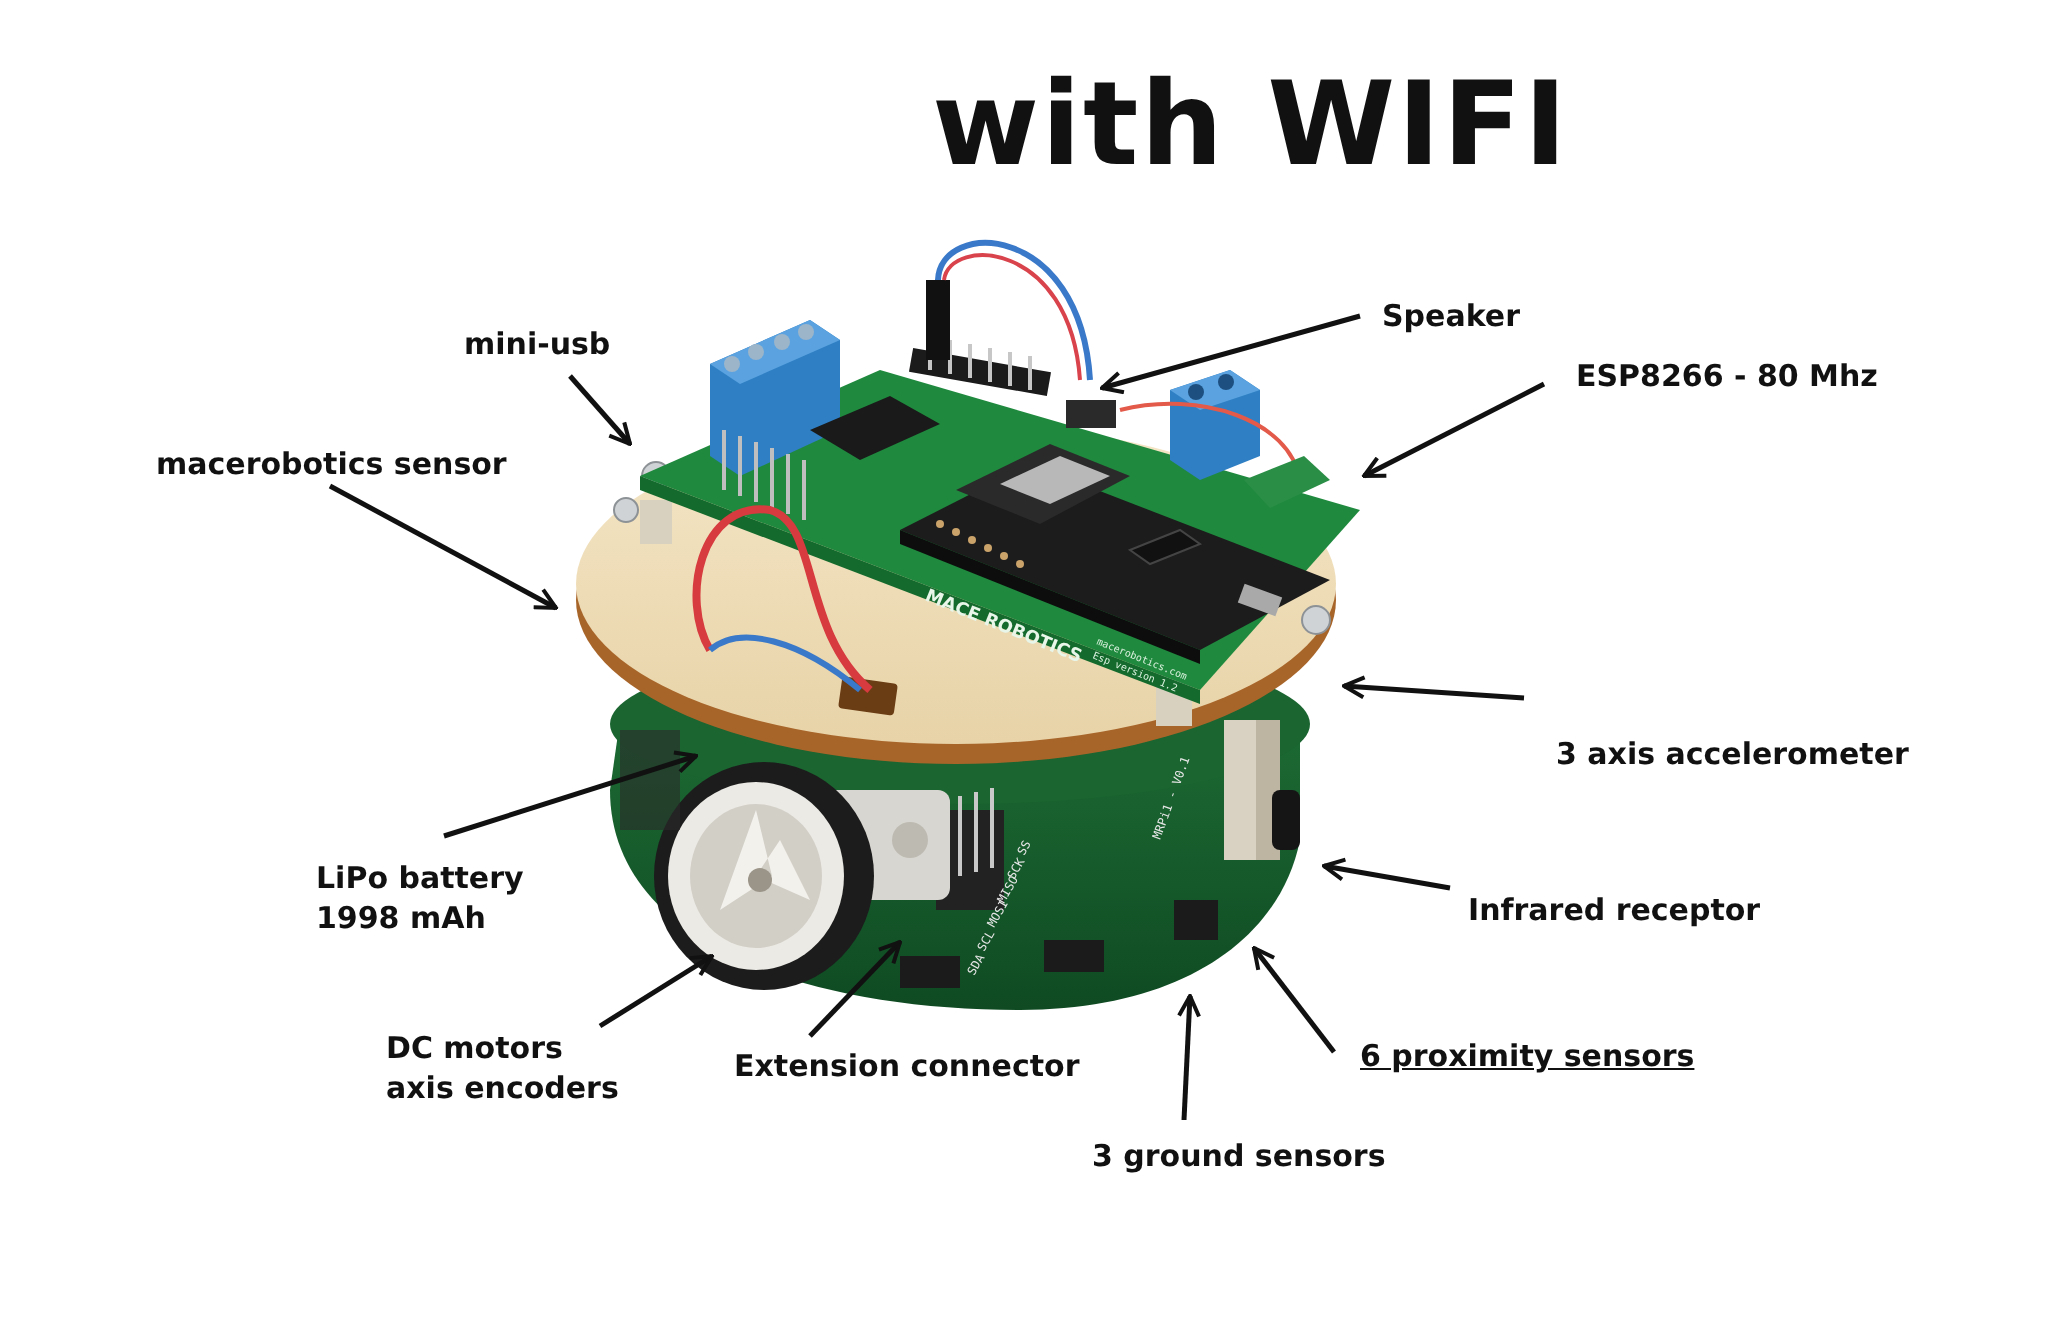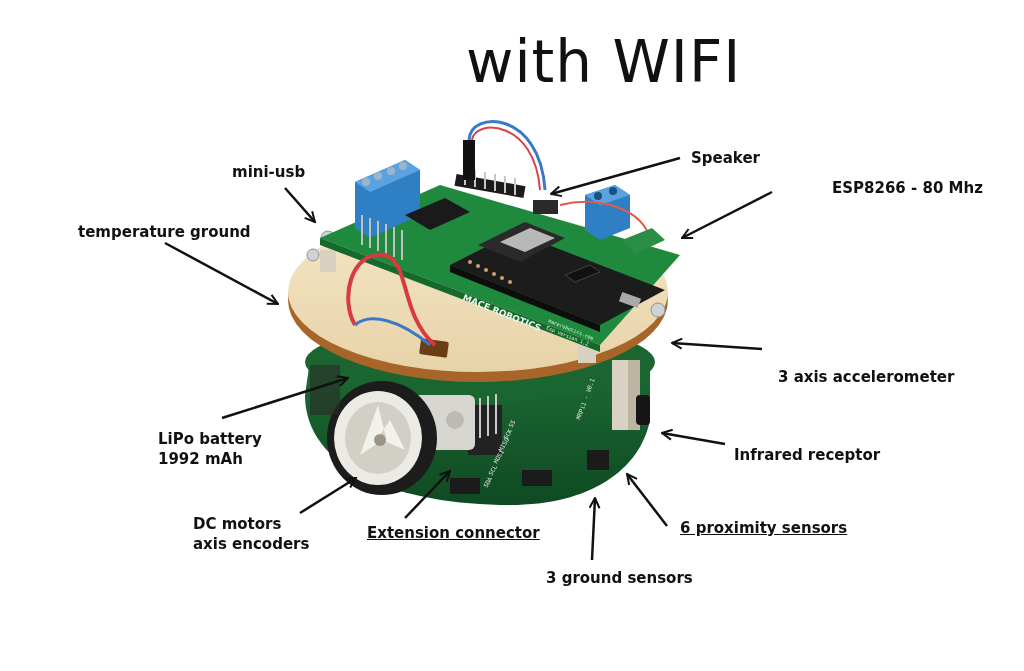--- a/index.html
+++ b/index.html
@@ -1,18 +1,18 @@
 <!DOCTYPE html>
 <html><head>
 <meta charset="utf-8">
 <style>
   html, body { margin:0; padding:0; background:#ffffff; }
   body { width:1024px; height:671px; position:relative; overflow:hidden;
          font-family:"Liberation Sans", "DejaVu Sans", sans-serif; }
-  .title { position:absolute; left:466px; top:26px; font-size:58px; font-weight:400;
+  .title { position:absolute; left:466px; top:26px; font-size:58px; font-weight:700;
            color:#111; letter-spacing:1px; line-height:72px;
            font-family:"DejaVu Sans", sans-serif; }
   .lbl { position:absolute; font-weight:700; font-size:15px; color:#111; line-height:20px;
          white-space:nowrap; font-family:"DejaVu Sans", sans-serif; }
   .lbl span { display:block; }
   svg.scene { position:absolute; left:0; top:0; }
 </style>
 </head>
 <body>
 
@@ -176,30 +176,30 @@
     <line x1="222" y1="418" x2="348" y2="378"></line>
     <line x1="725" y1="444" x2="662" y2="433"></line>
     <line x1="300" y1="513" x2="356" y2="478"></line>
     <line x1="405" y1="518" x2="450" y2="471"></line>
     <line x1="592" y1="560" x2="595" y2="498"></line>
     <line x1="667" y1="526" x2="627" y2="474"></line>
   </g>
 </svg>
 
 <div class="lbl" style="left:232px; top:162px;text-align:right;">mini-usb</div>
-<div class="lbl" style="left:78px; top:222px;">temperature ground</div>
+<div class="lbl" style="left:78px; top:222px;">macerobotics sensor</div>
 <div class="lbl" style="left:691px; top:148px;">Speaker</div>
-<div class="lbl" style="left:788px; top:178px;margin-left:44px;">
+<div class="lbl" style="left:788px; top:178px;">
   <span>ESP8266 - 80 Mhz</span>
 </div>
 <div class="lbl" style="left:778px; top:339px;margin-top:28px;">3 axis accelerometer</div>
 <div class="lbl" style="left:158px; top:429px;">
   <span>LiPo battery</span>
-  <span>1992 mAh</span>
+  <span>1998 mAh</span>
 </div>
 <div class="lbl" style="left:734px; top:434px;margin-top:11px;">Infrared receptor</div>
 <div class="lbl" style="left:193px; top:514px;">
   <span>DC motors</span>
   <span>axis encoders</span>
 </div>
-<div class="lbl" style="left:367px; top:523px;text-decoration:underline;">Extension connector</div>
+<div class="lbl" style="left:367px; top:523px;">Extension connector</div>
 <div class="lbl" style="left:680px; top:518px;text-decoration:underline;">6 proximity sensors</div>
 <div class="lbl" style="left:546px; top:568px;text-align:right;">3 ground sensors</div>
 
 </body></html>

